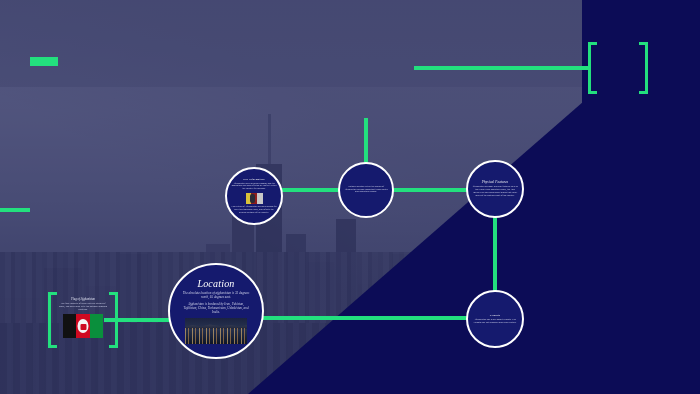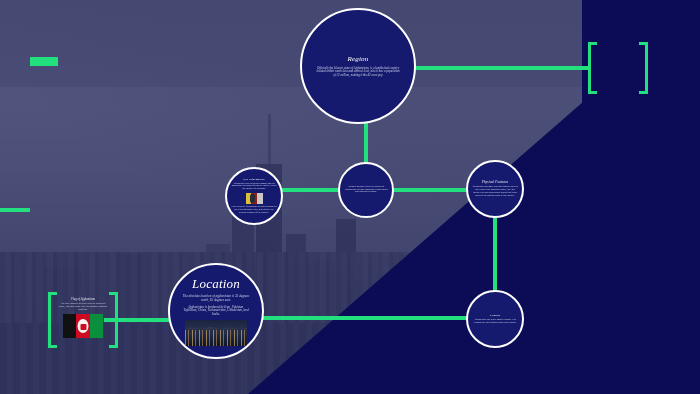--- a/index.html
+++ b/index.html
@@ -56,21 +56,21 @@
   .node .bdy{font-family:"Liberation Serif", serif;font-style:italic;
              line-height:1.18;color:#cfd2ea;}
 
   
   #n-region{left:300px;top:8px;width:116px;height:116px;}
   #n-region .ttl{font-size:7px;margin-bottom:4px;}
   #n-region .bdy{font-size:3.1px;width:86px;}
 
   
   #n-location{left:168px;top:263px;width:96px;height:96px;}
-  #n-location .ttl{font-size:13px;margin-bottom:3px;}
+  #n-location .ttl{font-size:10px;margin-bottom:3px;}
   #n-location .bdy{font-size:3.3px;width:70px;}
   #n-location .thumb{margin-top:3px;width:62px;height:26px;position:relative;overflow:hidden;}
   .nightcity{position:absolute;inset:0;
      background:linear-gradient(#1b2340 0%, #27324f 40%, #0e1527 100%);}
   .nightcity:after{content:"";position:absolute;left:0;right:0;bottom:0;height:62%;
      background:repeating-linear-gradient(90deg,
        rgba(255,205,120,.55) 0 1px, rgba(20,26,44,0) 1px 3px,
        rgba(255,180,90,.45) 3px 4px, rgba(20,26,44,0) 4px 7px);}
   .nightcity .ridge{position:absolute;left:0;right:0;top:22%;height:22%;
      background:linear-gradient(#3a4158,#20263c);
@@ -186,24 +186,20 @@
   <div id="flagcard">
     <div class="cap">
       <span class="t">Flag of Afghanistan</span>
       <span>The flag consists of three vertical stripes of black, red and green with the national emblem centered.</span>
     </div>
     <div class="flag">
       <div class="emb"></div>
     </div>
   </div>
 
-  <div class="node" id="n-region">
-    <div class="ttl">Region</div>
-    <div class="bdy">Officially the Islamic state of Afghanistan, is a landlocked country located within south Asia and central Asia, also it has a population of 32 million, making it the 42 most pop</div>
-  </div>
 
   <div class="node" id="n-media">
     <div class="ttl">Key information</div>
     <div class="bdy">Afghanistan has a diverse economy and the population has been affected by conflict within the country for decades.</div>
     <div class="thumb">
       <div class="mediaimg"></div>
     </div>
     <div class="bdy">The culture of Afghanistan has been around for over two thousand years, and reflects the diverse heritage of the country.</div>
   </div>
 

